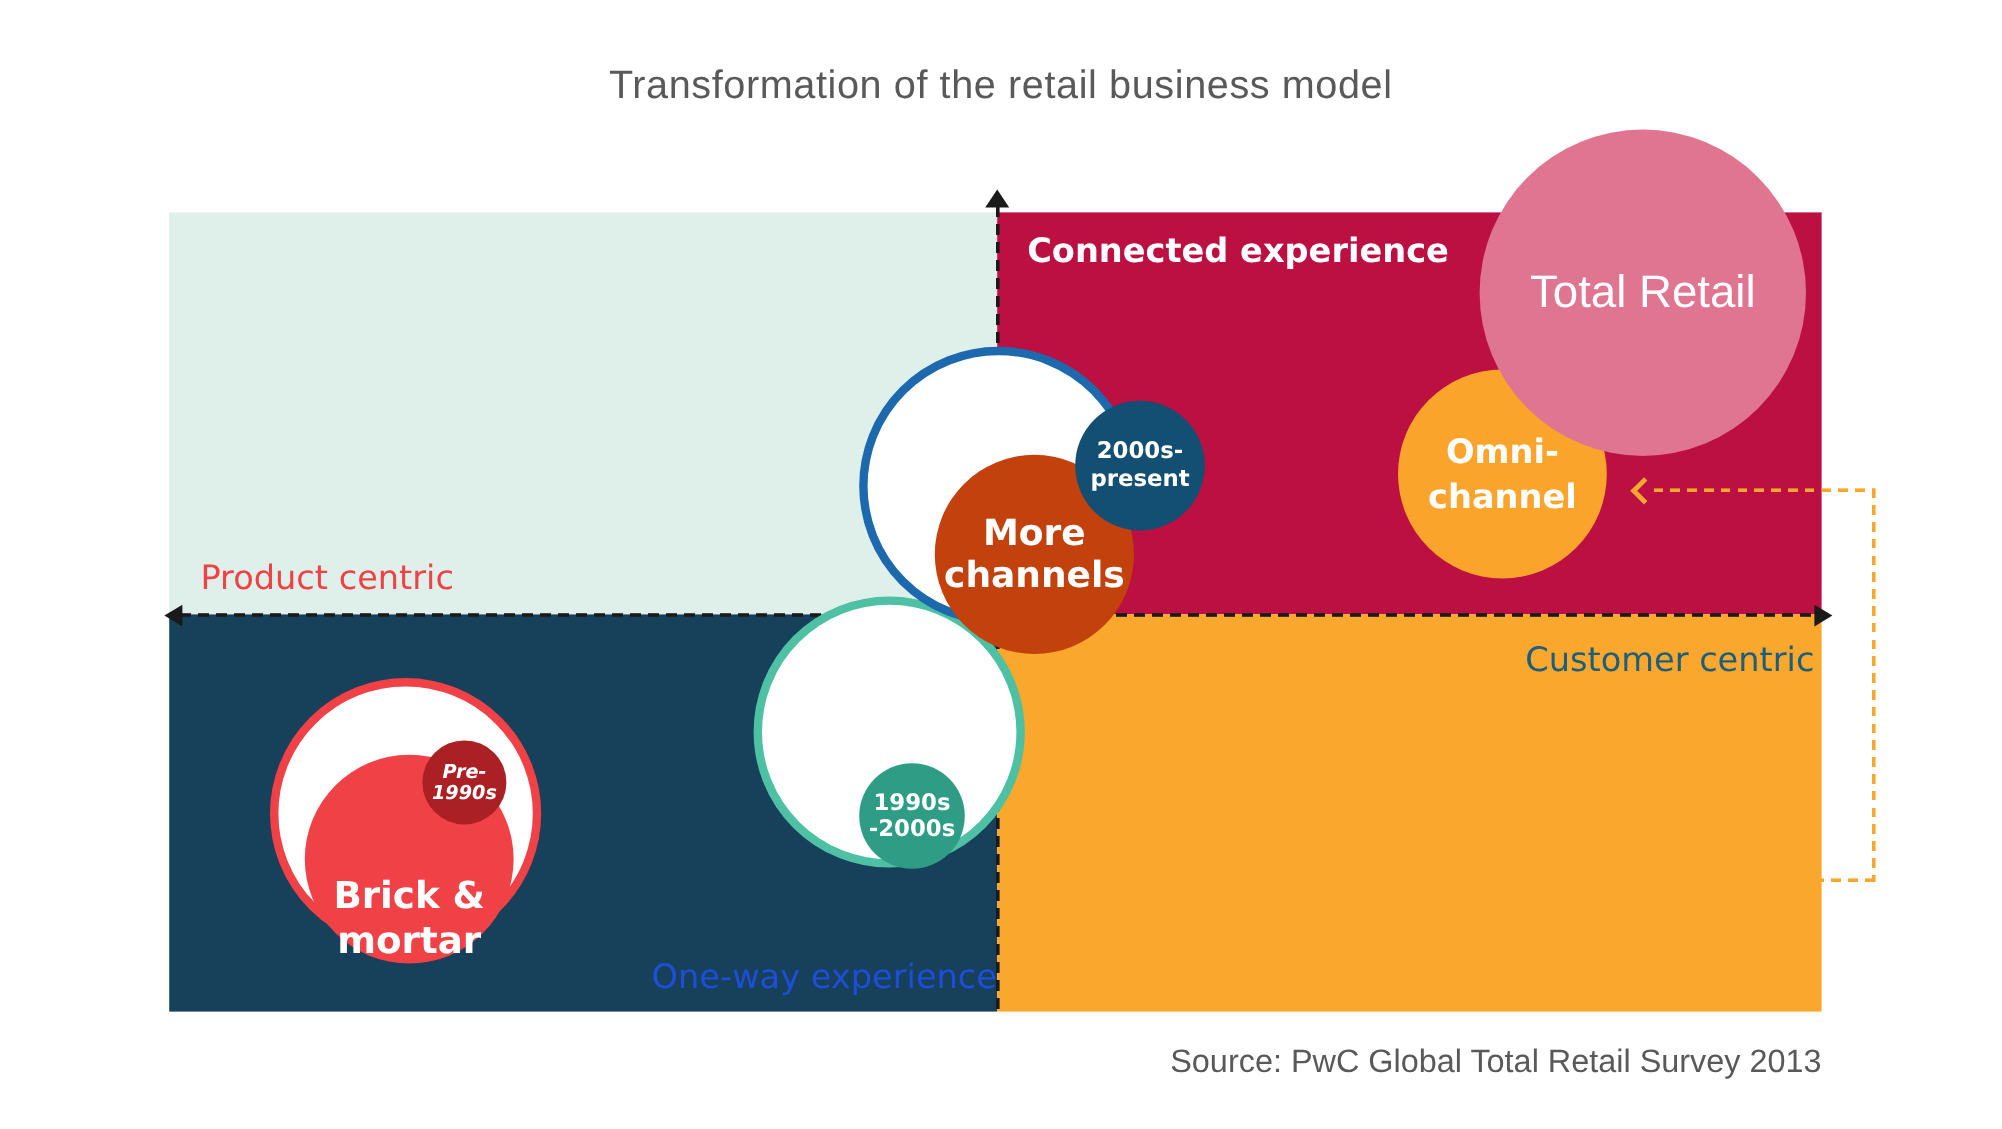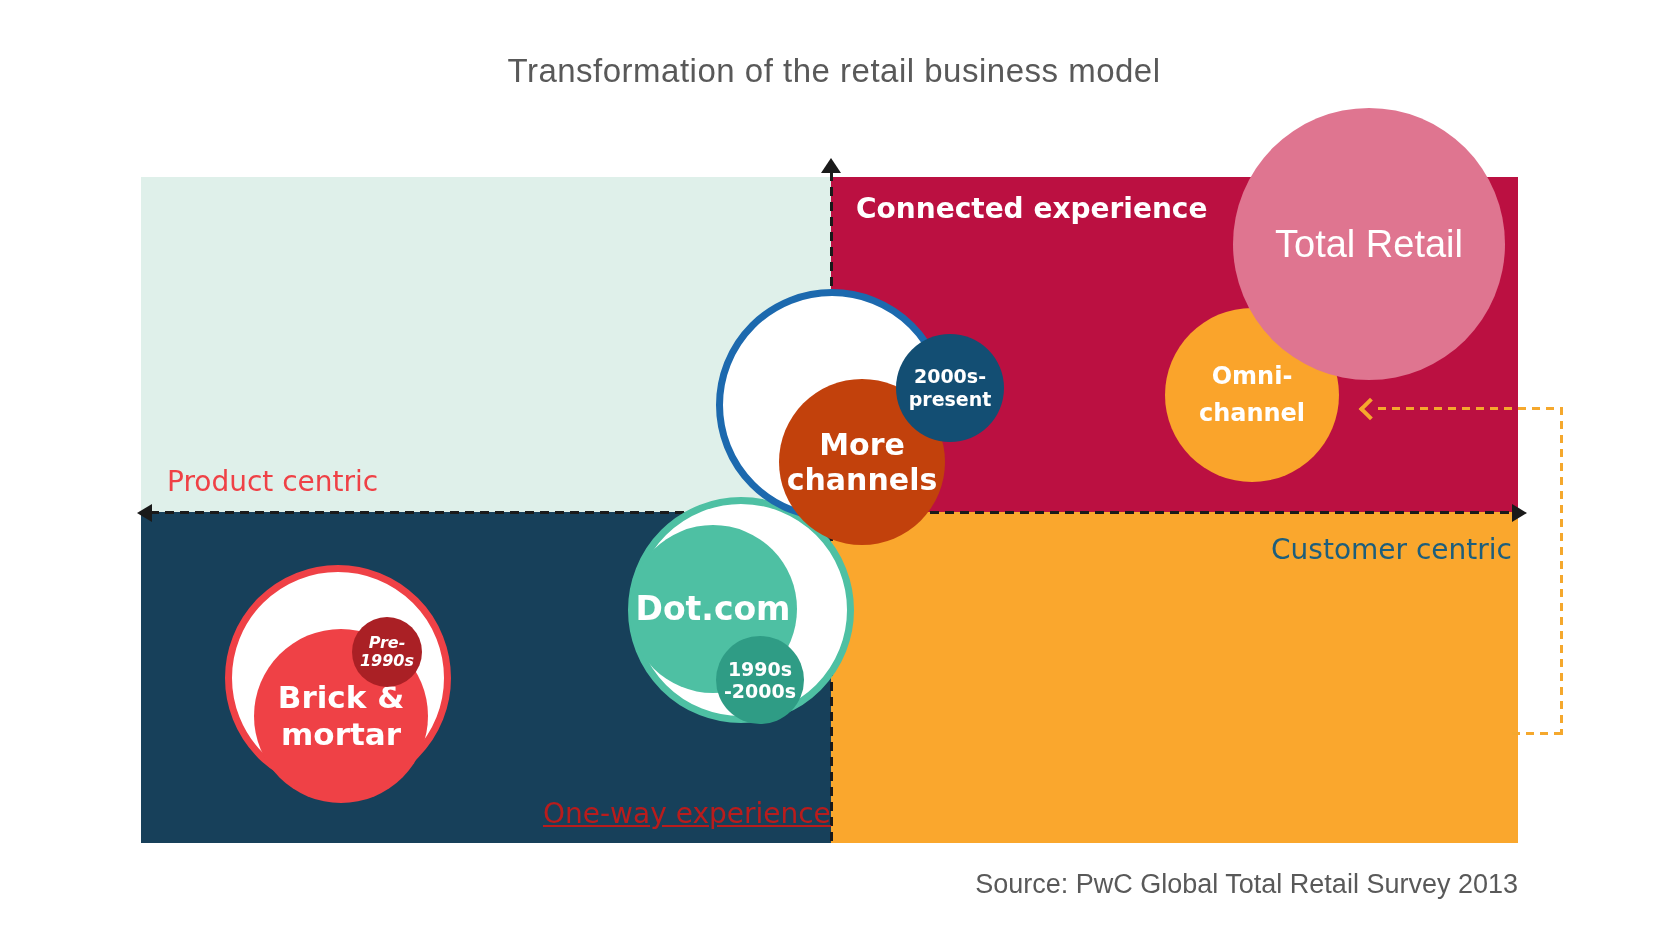--- a/index.html
+++ b/index.html
@@ -68,21 +68,21 @@
   .dotcom-era{left:716px;top:636px;width:88px;height:88px;z-index:11;
               font-size:19px;line-height:22px;}
 
   .mc-outer{left:716px;top:289px;width:232px;height:232px;z-index:12;}
   .mc-inner{left:779px;top:379px;width:166px;height:166px;z-index:12;
             font-size:30px;line-height:35px;}
   .mc-era{left:896px;top:334px;width:108px;height:108px;z-index:12;
           font-size:19px;line-height:23px;}
 
   .omni{left:1165px;top:308px;width:174px;height:174px;z-index:11;
-        font-size:24px;line-height:37px;}
+        font-size:28px;line-height:37px;}
   .total{left:1233px;top:108px;width:272px;height:272px;z-index:13;
          font-weight:normal;font-size:38px;font-family:"Liberation Sans",sans-serif;}
 
   
   .title{position:absolute;left:0;top:52px;width:1668px;text-align:center;z-index:3;
          font-size:33px;color:#595959;letter-spacing:0.5px;}
   .annotation{position:absolute;left:1122px;top:657px;width:400px;z-index:3;
               text-align:center;font-size:24px;line-height:28px;
               font-family:"Liberation Sans",sans-serif;}
   .source{position:absolute;right:150px;top:869px;z-index:3;font-size:27px;color:#595959;}
@@ -95,47 +95,44 @@
   <div class="title">Transformation of the retail business model</div>
 
   <div class="quad quad-tl" style="background: rgb(223, 240, 234);"></div>
   <div class="quad quad-tr" style="background: rgb(187, 16, 65);"></div>
   <div class="quad quad-bl" style="background: rgb(23, 64, 90);"></div>
   <div class="quad quad-br" style="background: rgb(250, 167, 45);"></div>
 
   <div class="qlabel lbl-connected" style="color: rgb(255, 255, 255);">Connected experience</div>
   <div class="qlabel lbl-product" style="color: rgb(239, 65, 70);">Product centric</div>
   <div class="qlabel lbl-customer" style="color: rgb(29, 94, 124);">Customer centric</div>
-  <div class="qlabel lbl-oneway" style="color: #b91c1c; text-decoration: underline;">One-way experience</div>
+  <div class="qlabel lbl-oneway" style="color: #1d4ed8;">One-way experience</div>
 
   <div class="abs vaxis"></div>
   <div class="abs haxis"></div>
   <div class="abs arrow-up"></div>
   <div class="abs arrow-left"></div>
   <div class="abs arrow-right"></div>
 
   <div class="brk brk-h1"></div>
   <div class="brk brk-v"></div>
   <div class="brk brk-h2"></div>
   <div class="brk brk-arrow"></div>
 
   <div class="circle ring brick-outer" style="border-color: rgb(239, 65, 70);"></div>
-  <div class="circle brick-inner" style="background: rgb(239, 65, 70); color: rgb(255, 255, 255);">
+  <div class="circle brick-inner" style="background: rgb(239, 65, 70); color: rgb(255, 255, 255); justify-content: flex-end;">
     <div>Brick &amp;</div>
     <div>mortar</div>
   </div>
   <div class="circle brick-era" style="background: rgb(170, 32, 37); color: rgb(255, 255, 255); font-style: italic;">
     <div>Pre-</div>
     <div>1990s</div>
   </div>
 
   <div class="circle ring dotcom-outer" style="border-color: rgb(78, 192, 163);"></div>
-  <div class="circle dotcom-inner" style="background: rgb(78, 192, 163); color: rgb(255, 255, 255);">
-    <div>Dot.com</div>
-  </div>
   <div class="circle dotcom-era" style="background: rgb(47, 156, 133); color: rgb(255, 255, 255);">
     <div>1990s</div>
     <div>-2000s</div>
   </div>
 
   <div class="circle ring mc-outer" style="border-color: rgb(28, 105, 174);"></div>
   <div class="circle mc-inner" style="background: #c2410c; color: rgb(255, 255, 255);">
     <div>More</div>
     <div>channels</div>
   </div>

